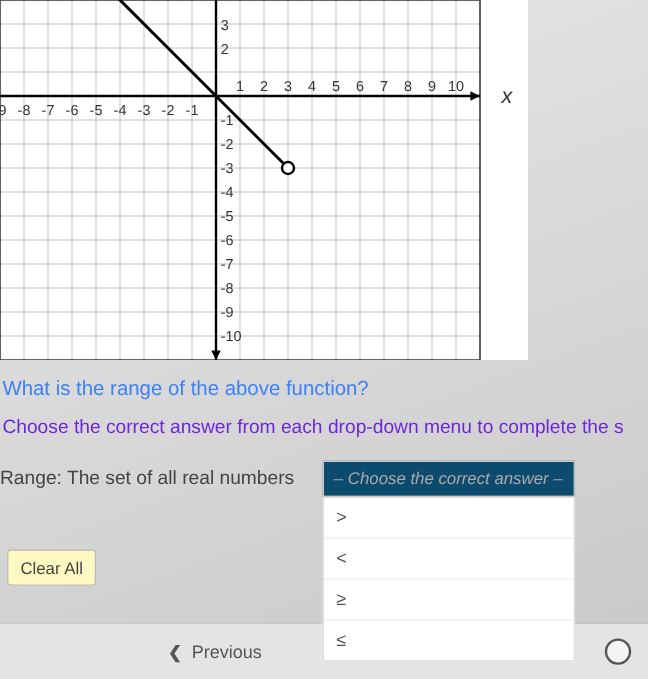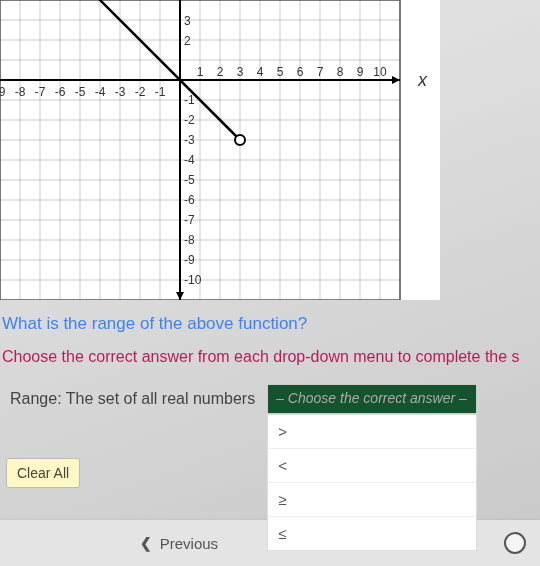--- a/index.html
+++ b/index.html
@@ -23,41 +23,40 @@
     position: absolute;
     top: 0; left: 0;
   }
   .question {
     font-size: 17px;
     color: #3b82f6;
     margin: 14px 0 14px 2px;
   }
   .instruction {
     font-size: 16px;
-    color: #be185d;
+    color: #6d28d9;
     margin: 0 0 18px 2px;
   }
   .range-row {
     display: flex;
     align-items: center;
-    gap: 12px;
-    margin-left: 10px;
+    gap: 24px;
     position: relative;
   }
   .range-label {
     font-size: 16px;
     color: #444;
   }
   .dropdown {
     position: relative;
   }
   .dropdown-selected {
     width: 210px;
     height: 30px;
-    background: #14532d;
+    background: #0c4a6e;
     border: 1px solid #ccc;
     font-style: italic;
     color: #aaa;
     font-size: 14px;
     padding: 5px 8px;
     white-space: nowrap;
     overflow: hidden;
   }
   .dropdown-list {
     position: absolute;

